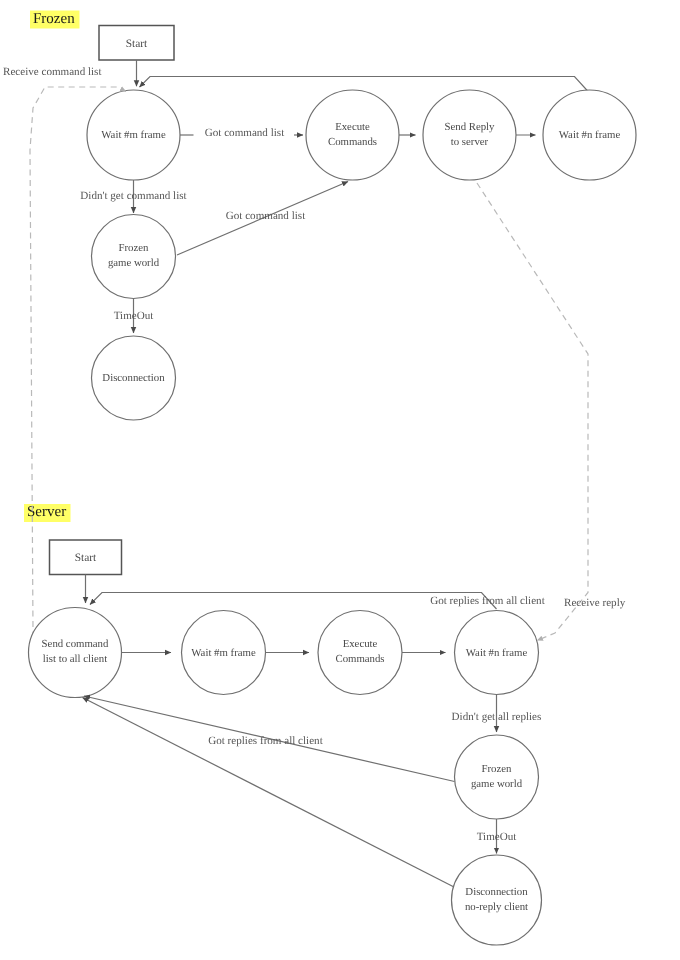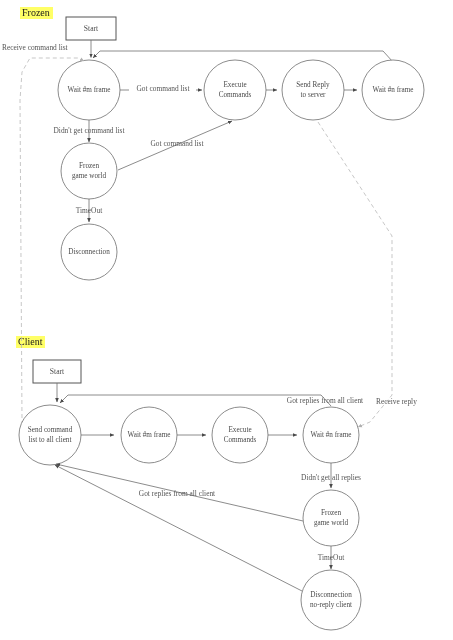--- a/index.html
+++ b/index.html
@@ -85,21 +85,21 @@
   #lane-client { left: 20px; top: 7px; }
   #lane-server { left: 16px; top: 336px; }
 </style>
 </head>
 <body>
 
 <div id="diagram-root">
 
   <div class="lane-title" id="lane-client">Frozen</div>
 
-  <div class="lane-title" id="lane-server">Client</div>
+  <div class="lane-title" id="lane-server">Server</div>
 
   <svg class="flow" viewBox="0 0 453 640">
     <defs>
       <marker id="ah" markerWidth="6" markerHeight="6" refX="5" refY="3" orient="auto" markerUnits="strokeWidth">
         <path d="M0,0.7 L5.2,3 L0,5.3 z" fill="#4a4a4a"></path>
       </marker>
       <marker id="ahl" markerWidth="6" markerHeight="6" refX="5" refY="3" orient="auto" markerUnits="strokeWidth">
         <path d="M0,0.7 L5.2,3 L0,5.3 z" fill="#b0b0b0"></path>
       </marker>
     </defs>

